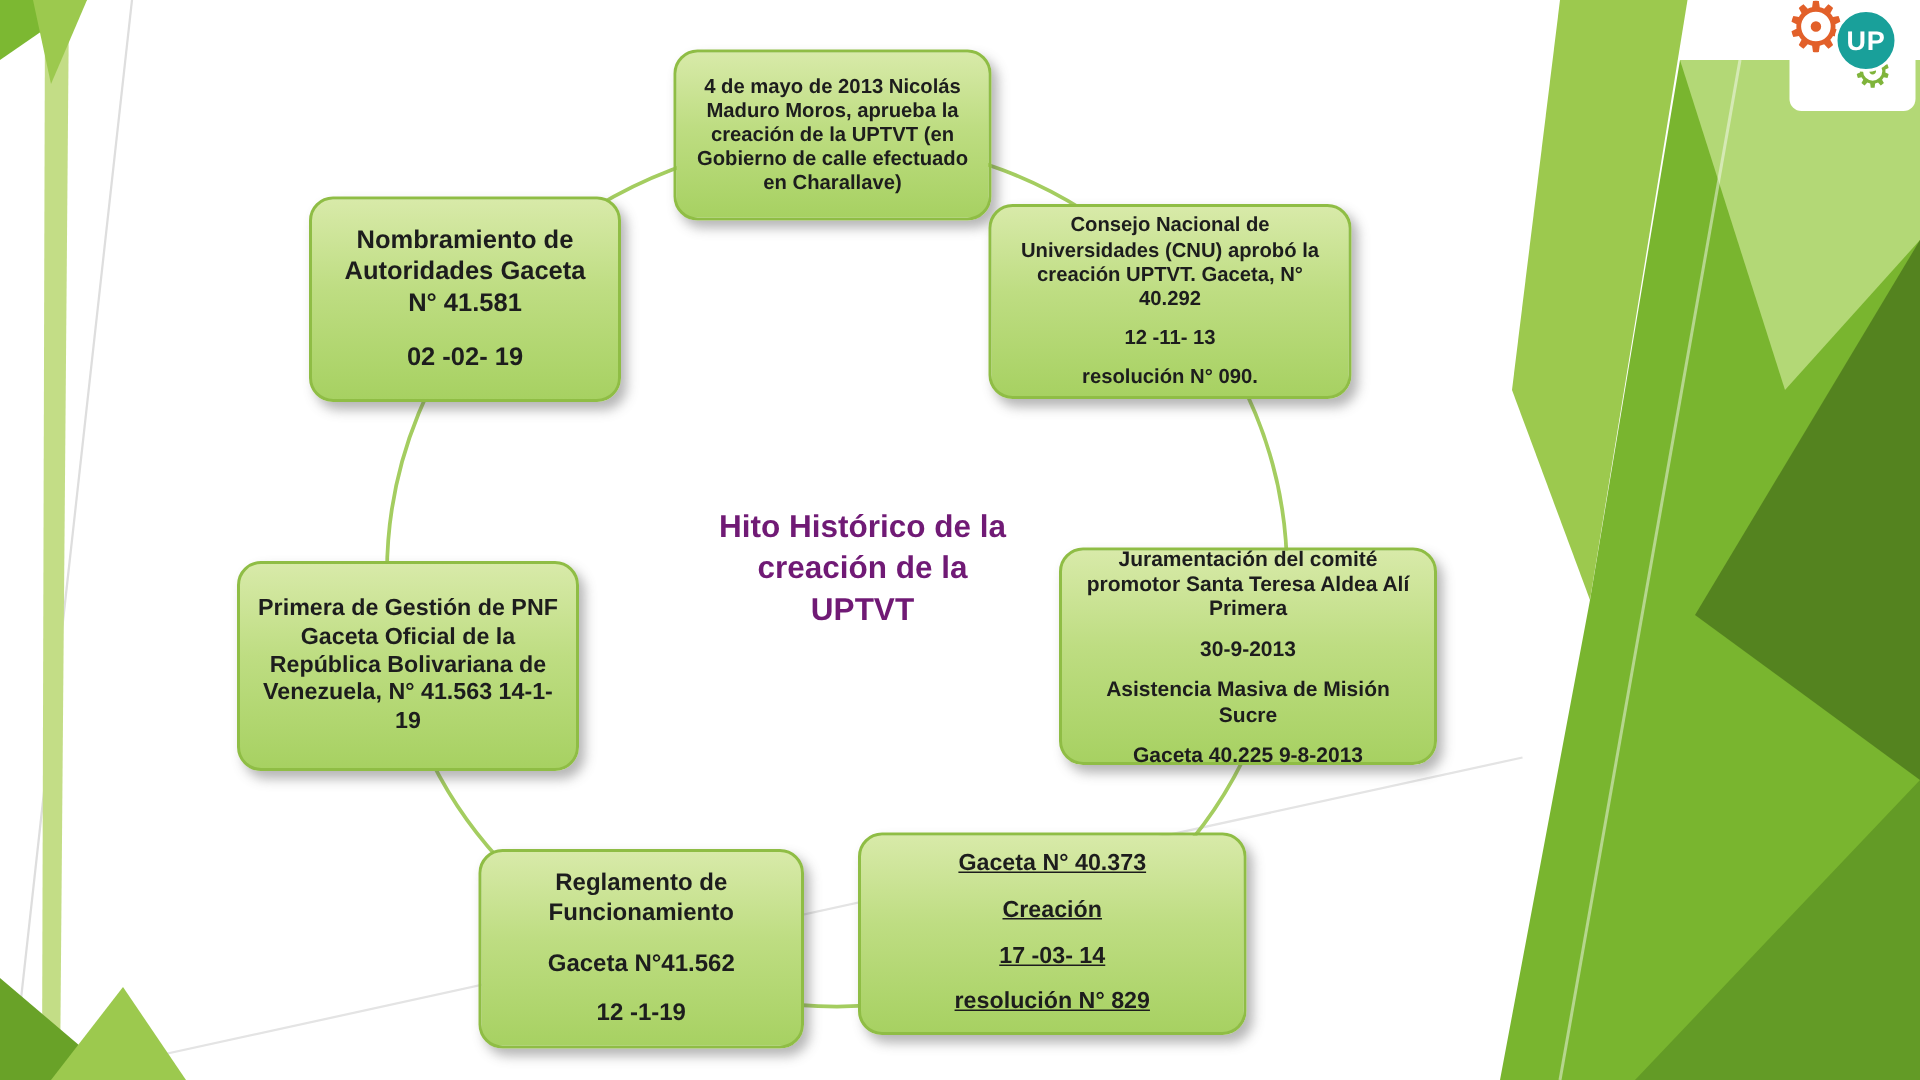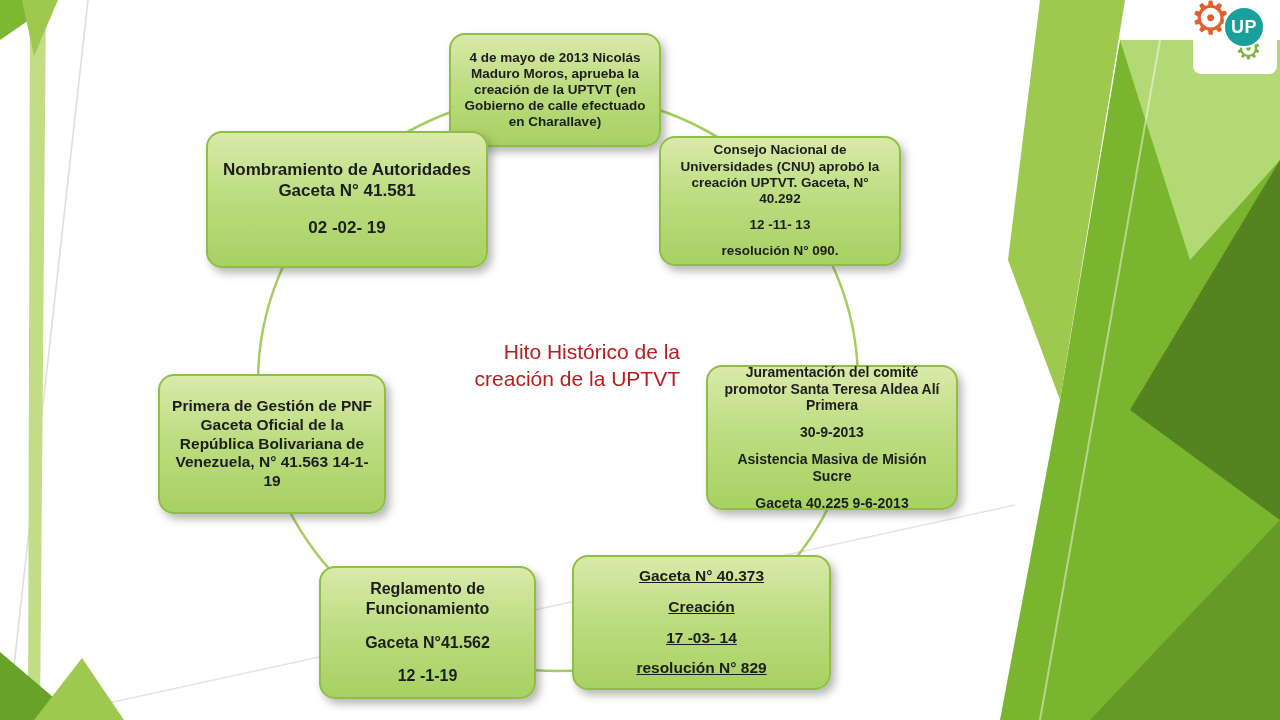--- a/index.html
+++ b/index.html
@@ -14,33 +14,33 @@
     background:linear-gradient(180deg,#d8eaa9 0%,#bedd82 45%,#a7d162 100%);
     box-shadow:4px 5px 8px rgba(80,80,80,.42);
     color:#1d1d1d;font-weight:bold;text-align:center;
     display:flex;flex-direction:column;justify-content:center;
     padding:8px 12px;
   }
   .node p{margin:4px 0;}
   .n-top{left:449px;top:33px;width:212px;height:114px;font-size:13.5px;line-height:1.18;}
   .n-cnu{left:659px;top:136px;width:242px;height:130px;font-size:13.5px;line-height:1.2;}
   .n-cnu p{margin:5px 0;}
-  .n-nombramiento{left:206px;top:131px;width:282px;height:137px;font-size:17px;line-height:1.22;}
+  .n-nombramiento{left:206px;top:131px;width:208px;height:137px;font-size:17px;line-height:1.22;}
   .n-nombramiento p{margin:8px 0;}
   .n-primera{left:158px;top:374px;width:228px;height:140px;font-size:15.5px;line-height:1.22;}
   .n-juramentacion{left:706px;top:365px;width:252px;height:145px;font-size:14px;line-height:1.2;}
   .n-juramentacion p{margin:5px 0;}
   .n-reglamento{left:319px;top:566px;width:217px;height:133px;font-size:16px;line-height:1.22;}
   .n-reglamento p{margin:7px 0;}
   .n-gaceta{left:572px;top:555px;width:259px;height:135px;font-size:15.5px;line-height:1.2;text-decoration:underline;}
   .n-gaceta p{margin:6px 0;}
 
   .center-title{
     position:absolute;left:470px;top:338px;width:210px;z-index:1;
-    font-size:21px;font-weight:normal;color:#b91c1c;text-align:right;line-height:1.3;
+    font-size:21px;font-weight:bold;color:#701a75;text-align:center;line-height:1.3;
   }
 
   
   .logo{position:absolute;right:3px;top:2px;width:84px;height:72px;z-index:3;background:#fff;border-radius:8px;}
   .gear{position:absolute;line-height:1;}
   .gear-orange{left:-3px;top:-7px;font-size:46px;color:#e2602a;}
   .gear-green{left:42px;top:32px;font-size:30px;color:#7fb43b;}
   .logo-circle{
     position:absolute;left:30px;top:4px;width:42px;height:42px;border-radius:50%;
     background:#19a09a;border:2px solid #ffffff;box-sizing:border-box;
@@ -89,21 +89,21 @@
   <div class="node n-cnu">
     <p>Consejo Nacional de Universidades (CNU) aprobó la creación UPTVT. Gaceta, N° 40.292</p>
     <p>12 -11- 13</p>
     <p>resolución N° 090.</p>
   </div>
 
   <div class="node n-juramentacion">
     <p>Juramentación del comité promotor Santa Teresa Aldea Alí Primera</p>
     <p>30-9-2013</p>
     <p>Asistencia Masiva de Misión Sucre</p>
-    <p>Gaceta 40.225  9-6-2013</p>
+    <p>Gaceta 40.225  9-8-2013</p>
   </div>
 
   <div class="node n-gaceta">
     <p>Gaceta N° 40.373</p>
     <p>Creación</p>
     <p>17 -03- 14</p>
     <p>resolución N° 829</p>
   </div>
 
   <div class="node n-reglamento">

